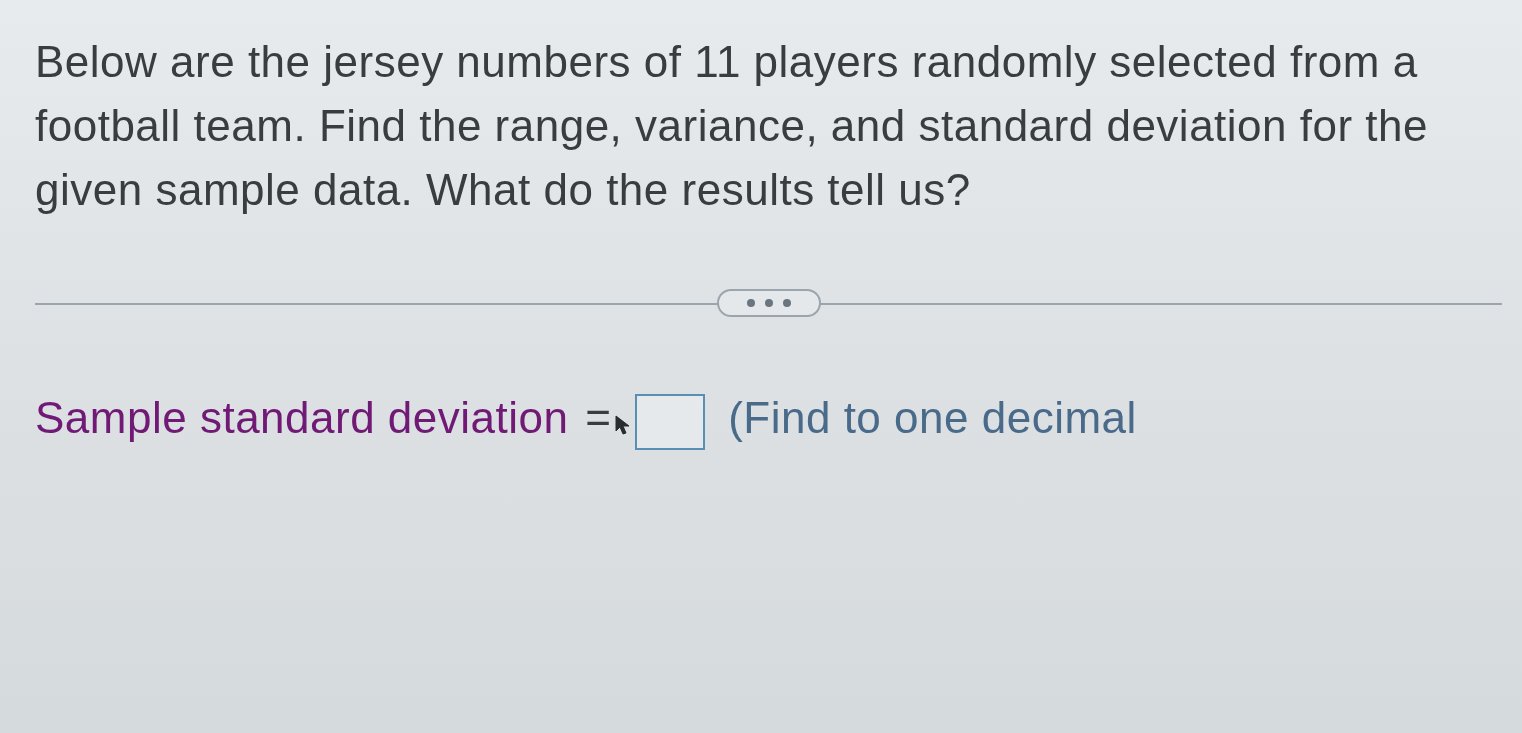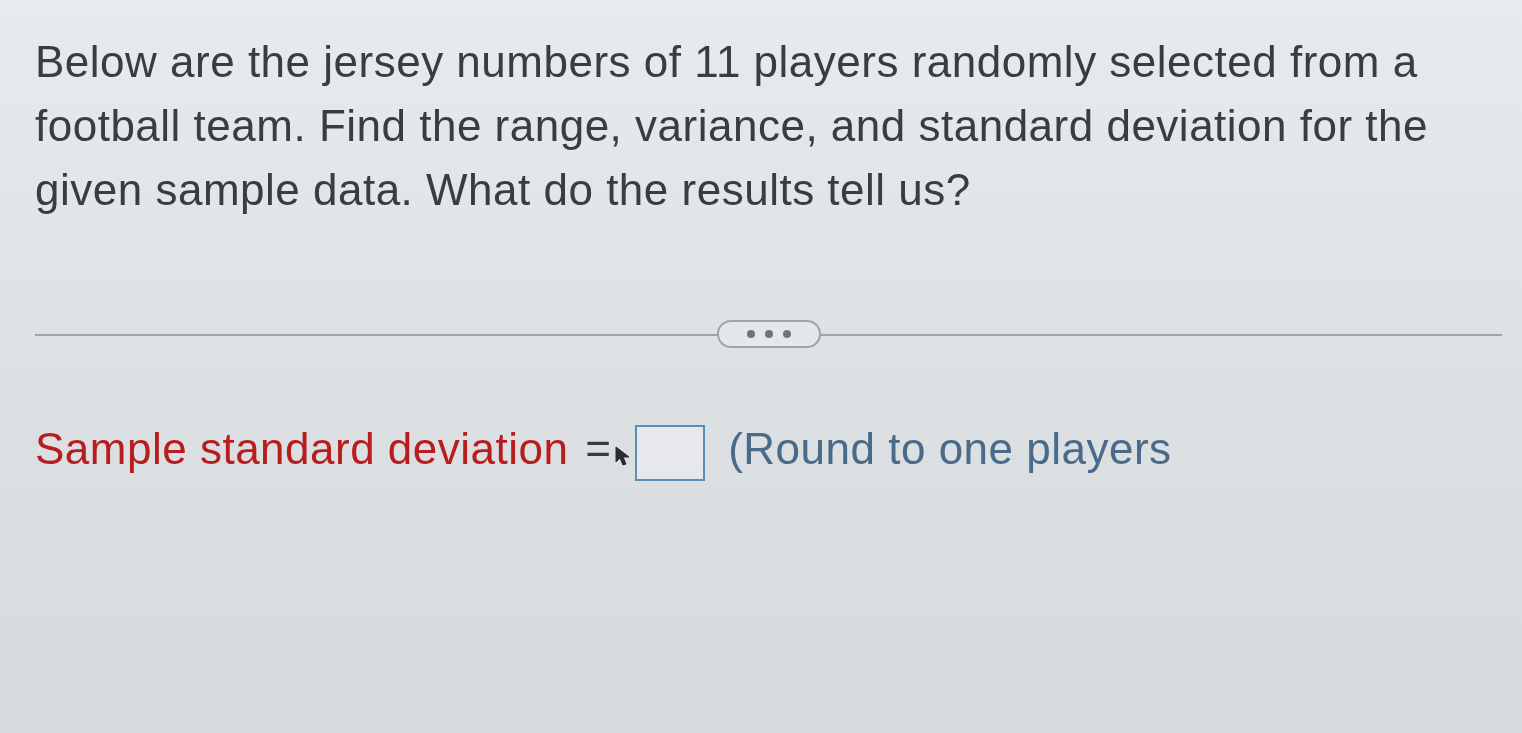--- a/index.html
+++ b/index.html
@@ -14,21 +14,21 @@
       font-family: Arial, Helvetica, sans-serif;
       padding: 30px 20px 30px 35px;
       overflow: hidden;
     }
     .question-text {
       font-size: 44px;
       line-height: 1.45;
       color: #3a3d40;
       font-weight: 400;
       letter-spacing: 0.5px;
-      margin-bottom: 93px;
+      margin-bottom: 62px;
     }
     .divider-container {
       position: relative;
       width: 100%;
       height: 40px;
       margin-bottom: 60px;
     }
     .divider-line {
       position: absolute;
       top: 50%;
@@ -57,21 +57,21 @@
       border-radius: 50%;
     }
     .answer-row {
       font-size: 44px;
       line-height: 1.6;
       color: #3a3d40;
       letter-spacing: 0.5px;
       display: inline;
     }
     .answer-label {
-      color: #b91c1c;
+      color: #701a75;
     }
     .equals {
       color: #3a3d40;
       margin: 0 4px;
     }
     .cursor-arrow {
       display: inline-block;
       vertical-align: middle;
       margin-right: 2px;
     }
@@ -106,18 +106,18 @@
     <span class="dot"></span>
     <span class="dot"></span>
   </div>
 </div>
 
 <div class="answer-row">
   <span class="answer-label">Sample standard deviation</span>
   <span class="equals">=</span><span class="cursor-arrow"><svg width="16" height="22" viewBox="0 0 16 22">
         <path d="M1 1 L1 16 L5 12 L8 19 L11 18 L8 11 L14 11 Z" fill="#2a2d30" stroke="#2a2d30" stroke-width="1"></path>
       </svg></span><input type="text" class="input-box" value="" style="">
-  <span class="hint-text">(Round to one players</span>
+  <span class="hint-text">(Find to one decimal</span>
   <br>
 </div>
 
 
 
 
 </body></html>

